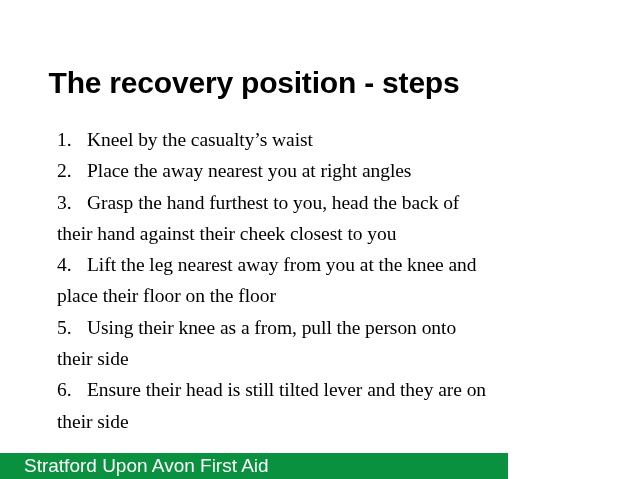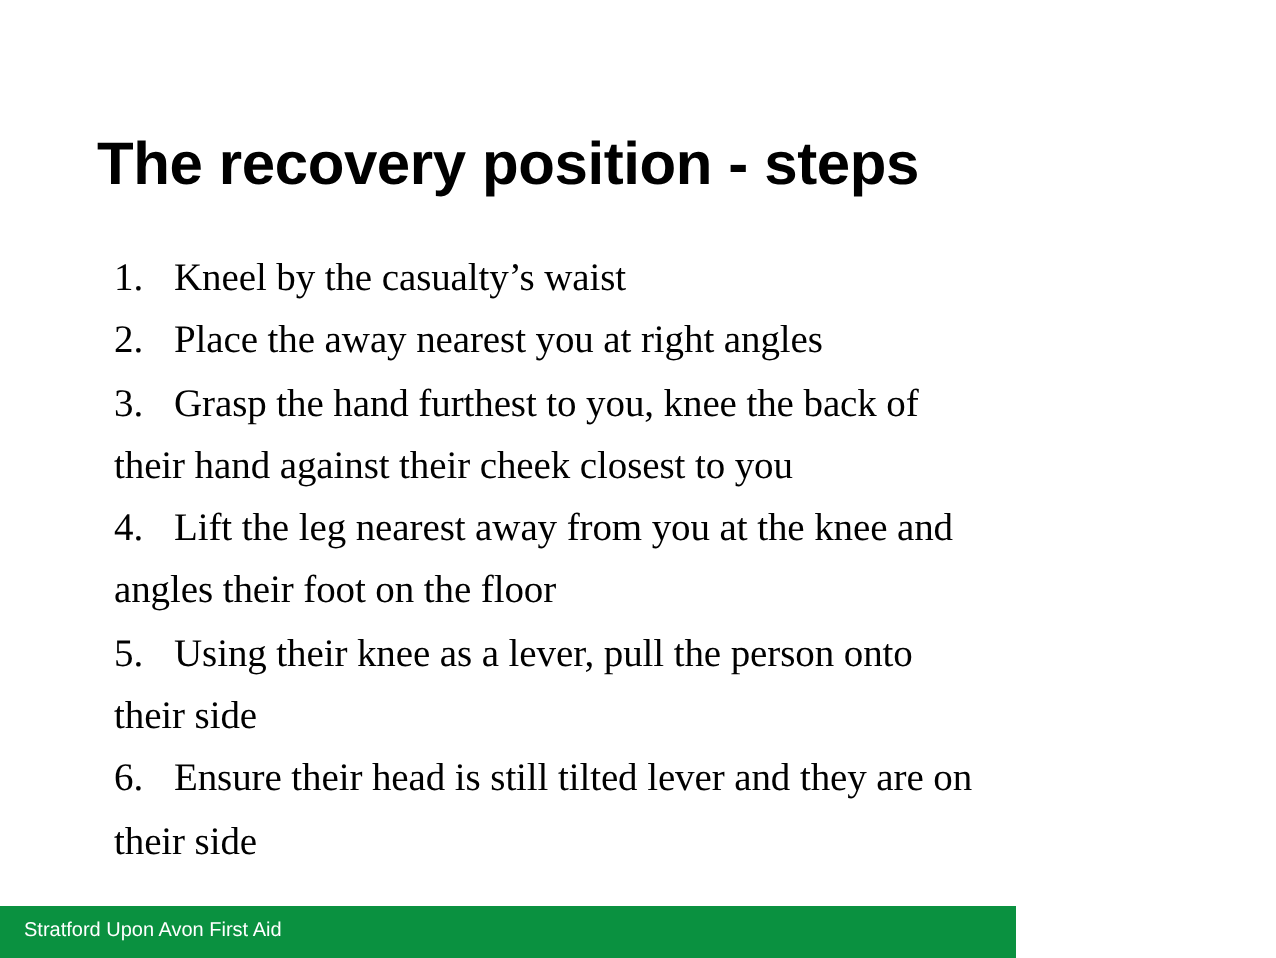--- a/index.html
+++ b/index.html
@@ -55,23 +55,23 @@
   .footer-bar {
     position: absolute;
     left: 0;
     right: 0;
     bottom: 0;
     height: 26px;
     background: #0a9140;
   }
   .footer-text {
     position: absolute;
-    left: 12px;
+    left: 24px;
     top: 4px;
-    font-size: 10px;
+    font-size: 19px;
     color: #ffffff;
     line-height: 18px;
     white-space: nowrap;
   }
 </style>
 </head>
 <body>
 
 <div class="slide">
 
@@ -81,37 +81,37 @@
 
     <div class="step-line">
       <span class="step-num">1.</span><span class="step-cont">Kneel by the casualty’s waist</span>
     </div>
 
     <div class="step-line">
       <span class="step-num">2.</span><span class="step-cont">Place the away nearest you at right angles</span>
     </div>
 
     <div class="step-line">
-      <span class="step-num">3.</span><span class="step-cont">Grasp the hand furthest to you, knee the back of</span>
+      <span class="step-num">3.</span><span class="step-cont">Grasp the hand furthest to you, head the back of</span>
     </div>
 
     <div class="step-line">
       <span class="step-cont">their hand against their cheek closest to you</span>
     </div>
 
     <div class="step-line">
       <span class="step-num">4.</span><span class="step-cont">Lift the leg nearest away from you at the knee and</span>
     </div>
 
     <div class="step-line">
-      <span class="step-cont">angles their foot on the floor</span>
+      <span class="step-cont">place their floor on the floor</span>
     </div>
 
     <div class="step-line">
-      <span class="step-num">5.</span><span class="step-cont">Using their knee as a lever, pull the person onto</span>
+      <span class="step-num">5.</span><span class="step-cont">Using their knee as a from, pull the person onto</span>
     </div>
 
     <div class="step-line">
       <span class="step-cont">their side</span>
     </div>
 
     <div class="step-line">
       <span class="step-num">6.</span><span class="step-cont">Ensure their head is still tilted lever and they are on</span>
     </div>
 

